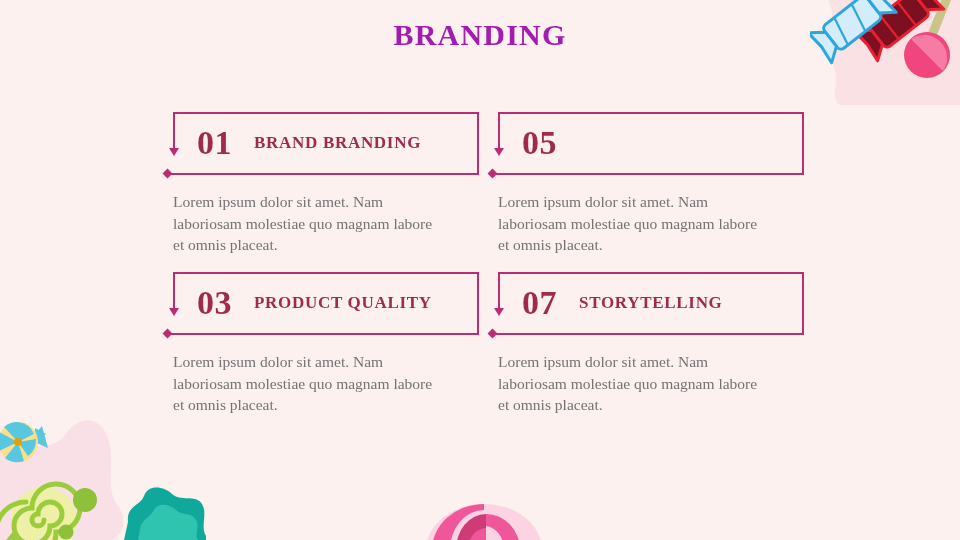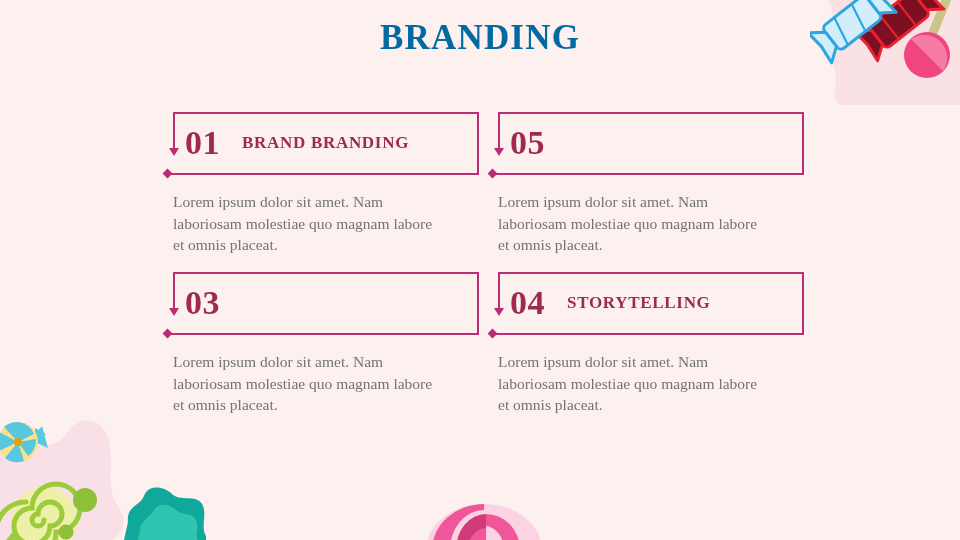--- a/index.html
+++ b/index.html
@@ -33,24 +33,24 @@
   #deco-bl { bottom: 0; left: 0; }
   #deco-bc { bottom: 0; left: 424px; }
 
   
   .title {
     position: absolute;
     top: 18px;
     left: 0;
     width: 960px;
     text-align: center;
-    font-size: 35px;
+    font-size: 30px;
     font-weight: bold;
     letter-spacing: 1.2px;
-    color: #0369a1;
+    color: #a21caf;
     font-family: "Liberation Serif", serif;
   }
 
   
   .grid {
     position: absolute;
     top: 112px;
     left: 0;
     width: 960px;
   }
@@ -120,21 +120,21 @@
     position: absolute;
     left: 12px; top: 0;
     right: 2px; bottom: 2px;
     display: flex;
     align-items: center;
   }
   .num {
     font-size: 34px;
     font-weight: bold;
     color: #9e2a4e;
-    margin-left: 12px;
+    margin-left: 24px;
     letter-spacing: 0.5px;
     font-family: "Liberation Serif", serif;
     line-height: 1;
   }
   .heading {
     font-size: 17px;
     font-weight: bold;
     color: #9e2a4e;
     margin-left: 22px;
     letter-spacing: 0.7px;
@@ -269,37 +269,38 @@
       <div class="item">
         <div class="frame">
           <div class="frame-top"></div>
           <div class="frame-right"></div>
           <div class="frame-bottom"></div>
           <div class="frame-left"></div>
           <div class="frame-arrow"></div>
           <div class="frame-dot"></div>
           <div class="frame-content">
             <span class="num">03</span>
+            <span class="heading">PRODUCT QUALITY</span>
           </div>
         </div>
         <div class="body-text">Lorem ipsum dolor sit amet. Nam laboriosam molestiae quo magnam labore et omnis placeat.</div>
       </div>
     </div>
 
     <div class="col col-right row-bottom">
       <div class="item">
         <div class="frame">
           <div class="frame-top"></div>
           <div class="frame-right"></div>
           <div class="frame-bottom"></div>
           <div class="frame-left"></div>
           <div class="frame-arrow"></div>
           <div class="frame-dot"></div>
           <div class="frame-content">
-            <span class="num">04</span>
+            <span class="num">07</span>
             <span class="heading">STORYTELLING</span>
           </div>
         </div>
         <div class="body-text">Lorem ipsum dolor sit amet. Nam laboriosam molestiae quo magnam labore et omnis placeat.</div>
       </div>
     </div>
 
   </div>
 </div>
 

